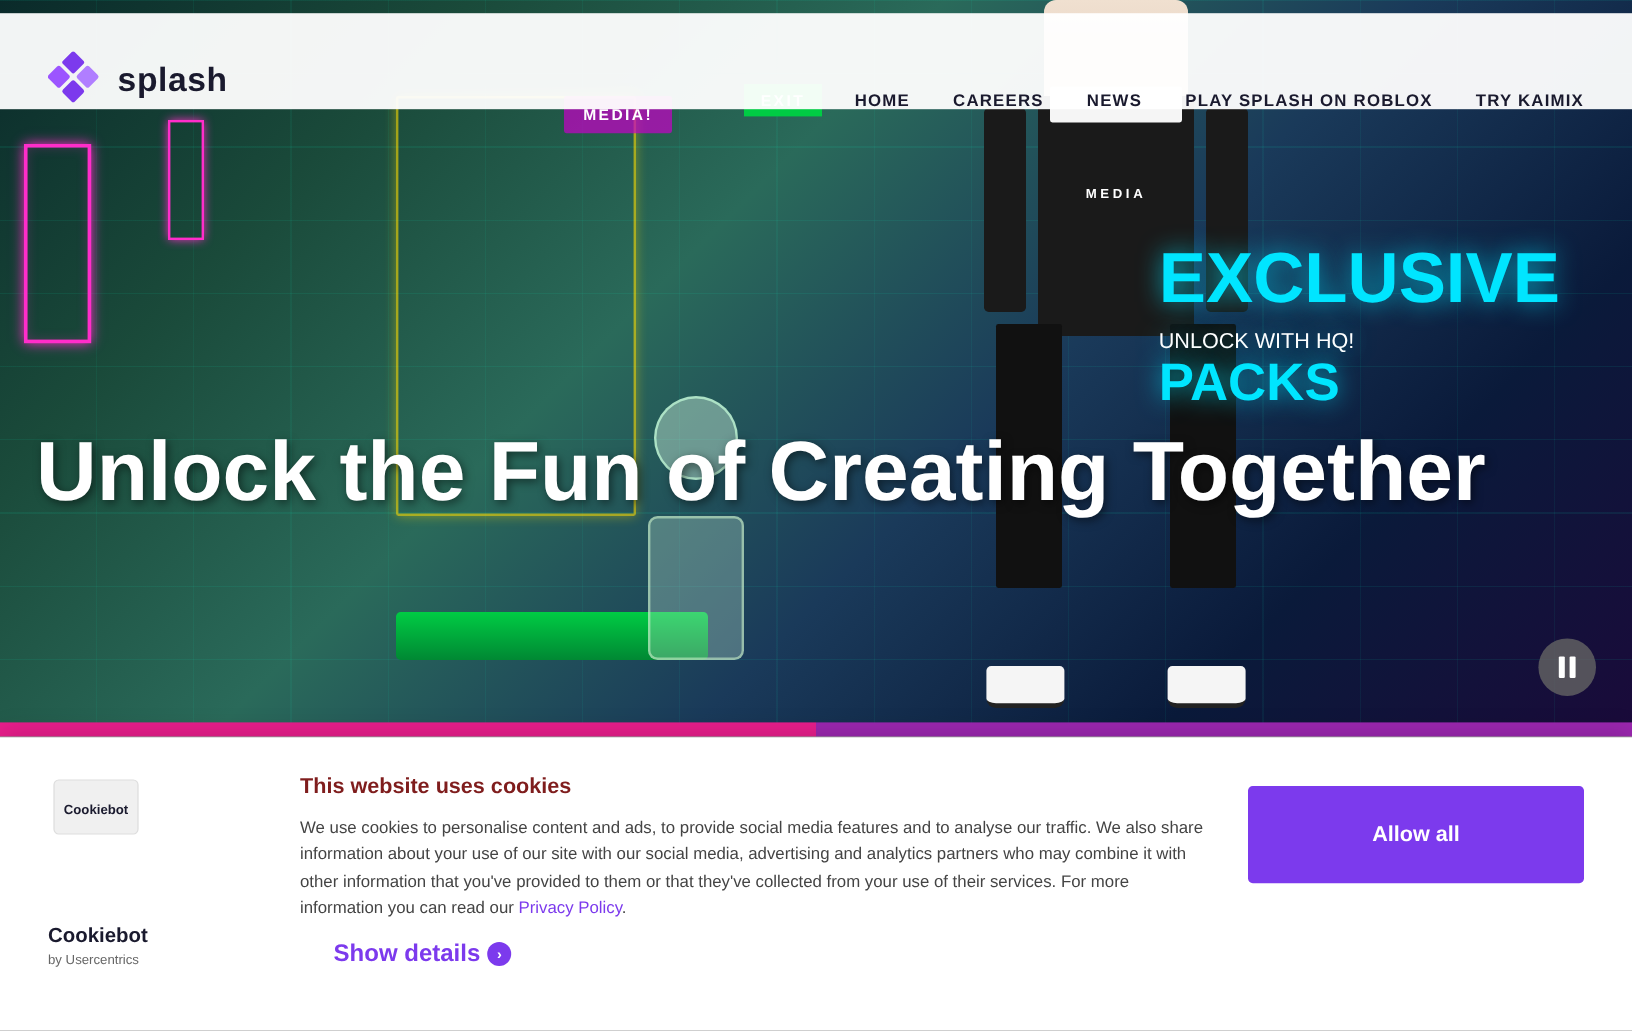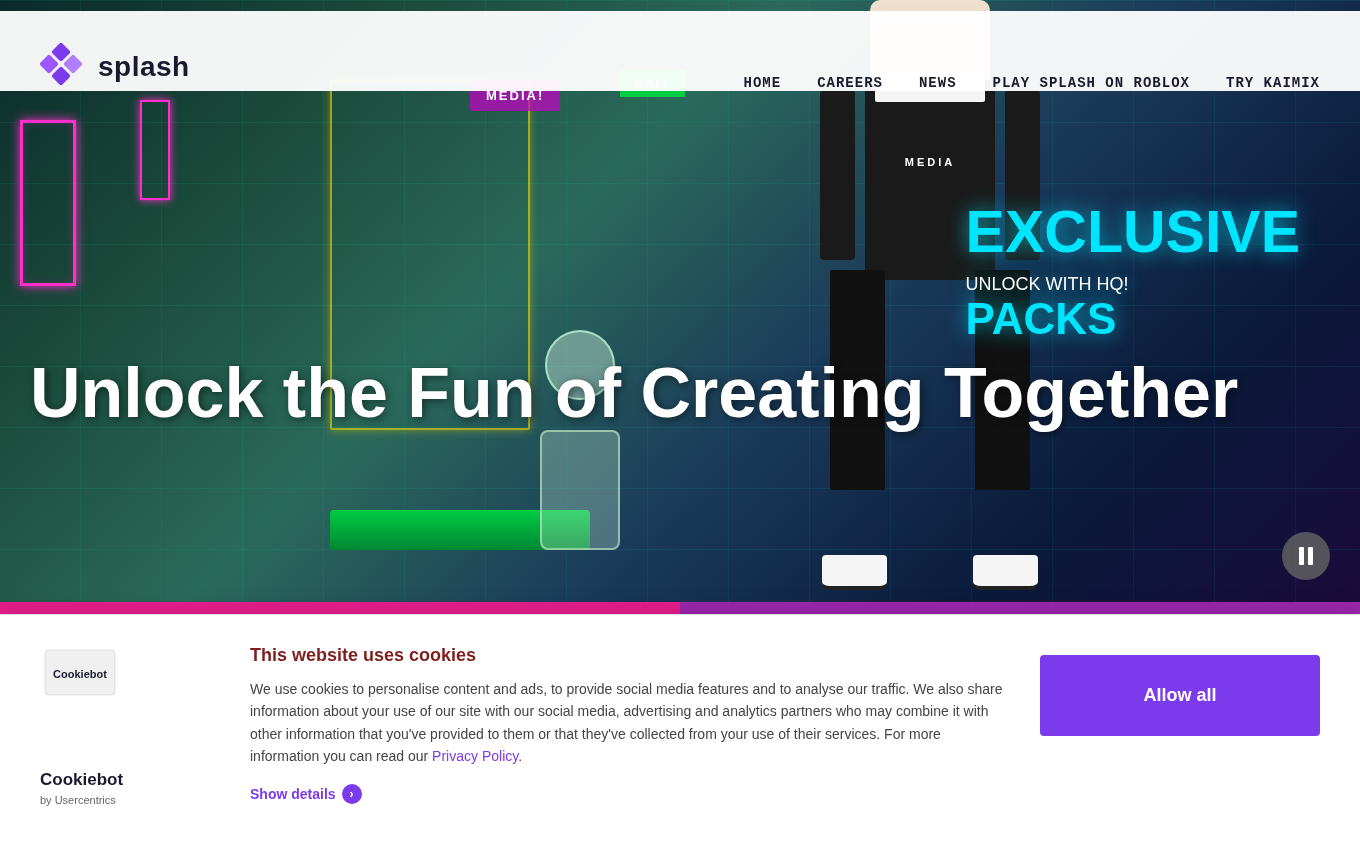--- a/index.html
+++ b/index.html
@@ -29,21 +29,20 @@
     #logo-text {
       font-size: 28px;
       font-weight: 700;
       color: #1a1a2e;
       letter-spacing: 0.5px;
     }
     #nav {
       display: flex;
       align-items: center;
       gap: 36px;
-      font-family: Liberation Mono, monospace;
     }
     .nav-item {
       font-size: 14px;
       font-weight: 700;
       letter-spacing: 1px;
       color: #1a1a2e;
       cursor: pointer;
       text-transform: uppercase;
     }
 
@@ -416,21 +415,21 @@
     </div>
   </div>
 
   <div id="cookie-content">
     <div id="cookie-title">This website uses cookies</div>
     <div id="cookie-text">
       <span>We use cookies to personalise content and ads, to provide social media features and to analyse our traffic. We also share information about your use of our site with our social media, advertising and analytics partners who may combine it with other information that you've provided to them or that they've collected from your use of their services. For more information you can read our </span><a href="#" style="color:#7c3aed;text-decoration:none;">Privacy Policy</a><span>.</span>
     </div>
     <div id="cookie-actions">
       <button id="show-details-btn">
-        <span style="color:#7c3aed;font-size:14px;font-weight:600;">Show details</span>
+        <span style="color:#7c3aed;font-size:20px;font-weight:600;margin-left:28px;">Show details</span>
         <div id="show-details-icon">›</div>
       </button>
     </div>
   </div>
 
   <div style="display:flex;align-items:flex-start;padding-top:10px;">
     <button id="allow-all-btn">Allow all</button>
   </div>
 </div>
 

